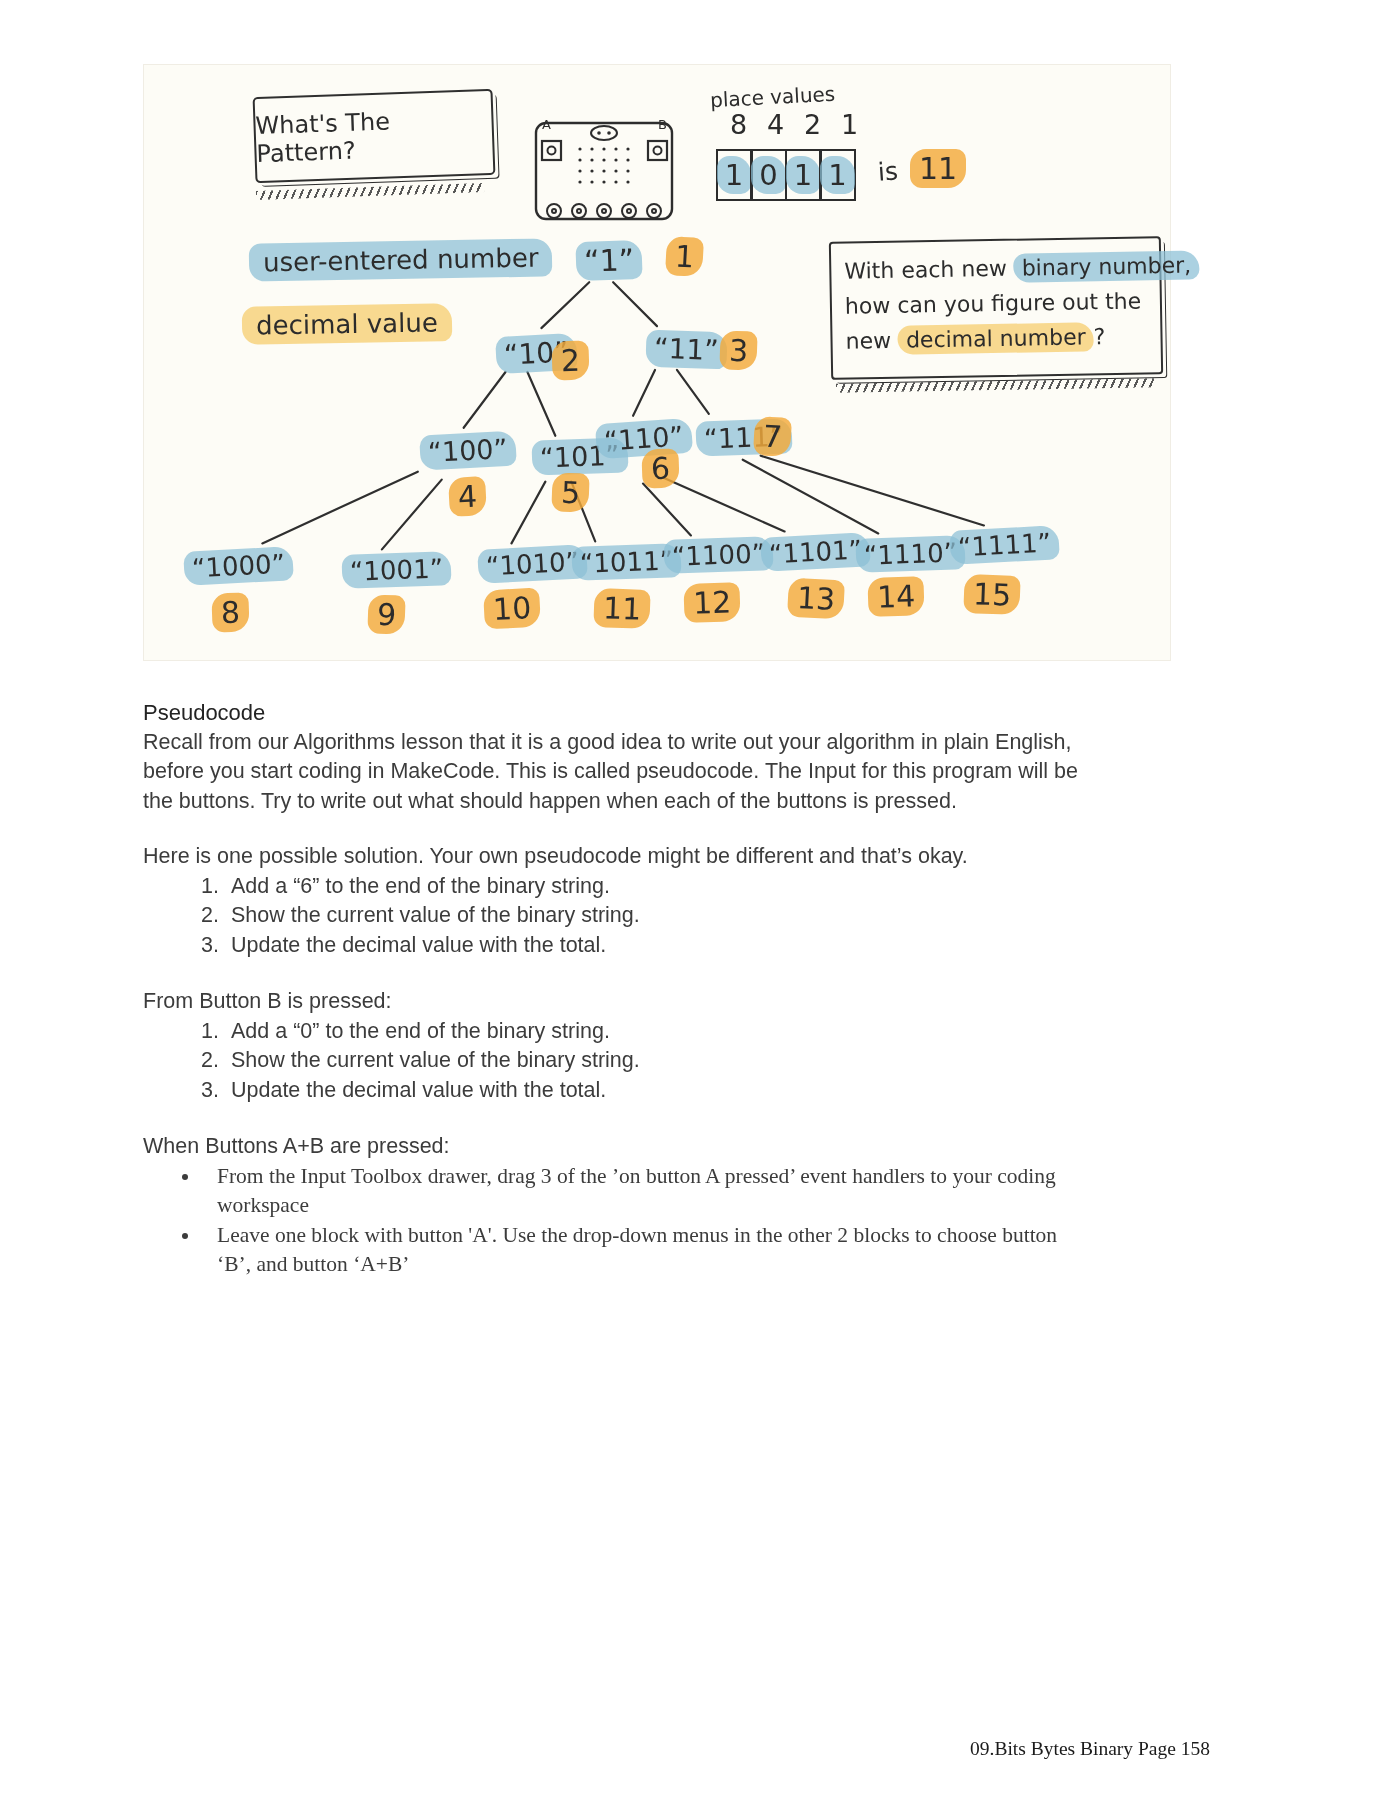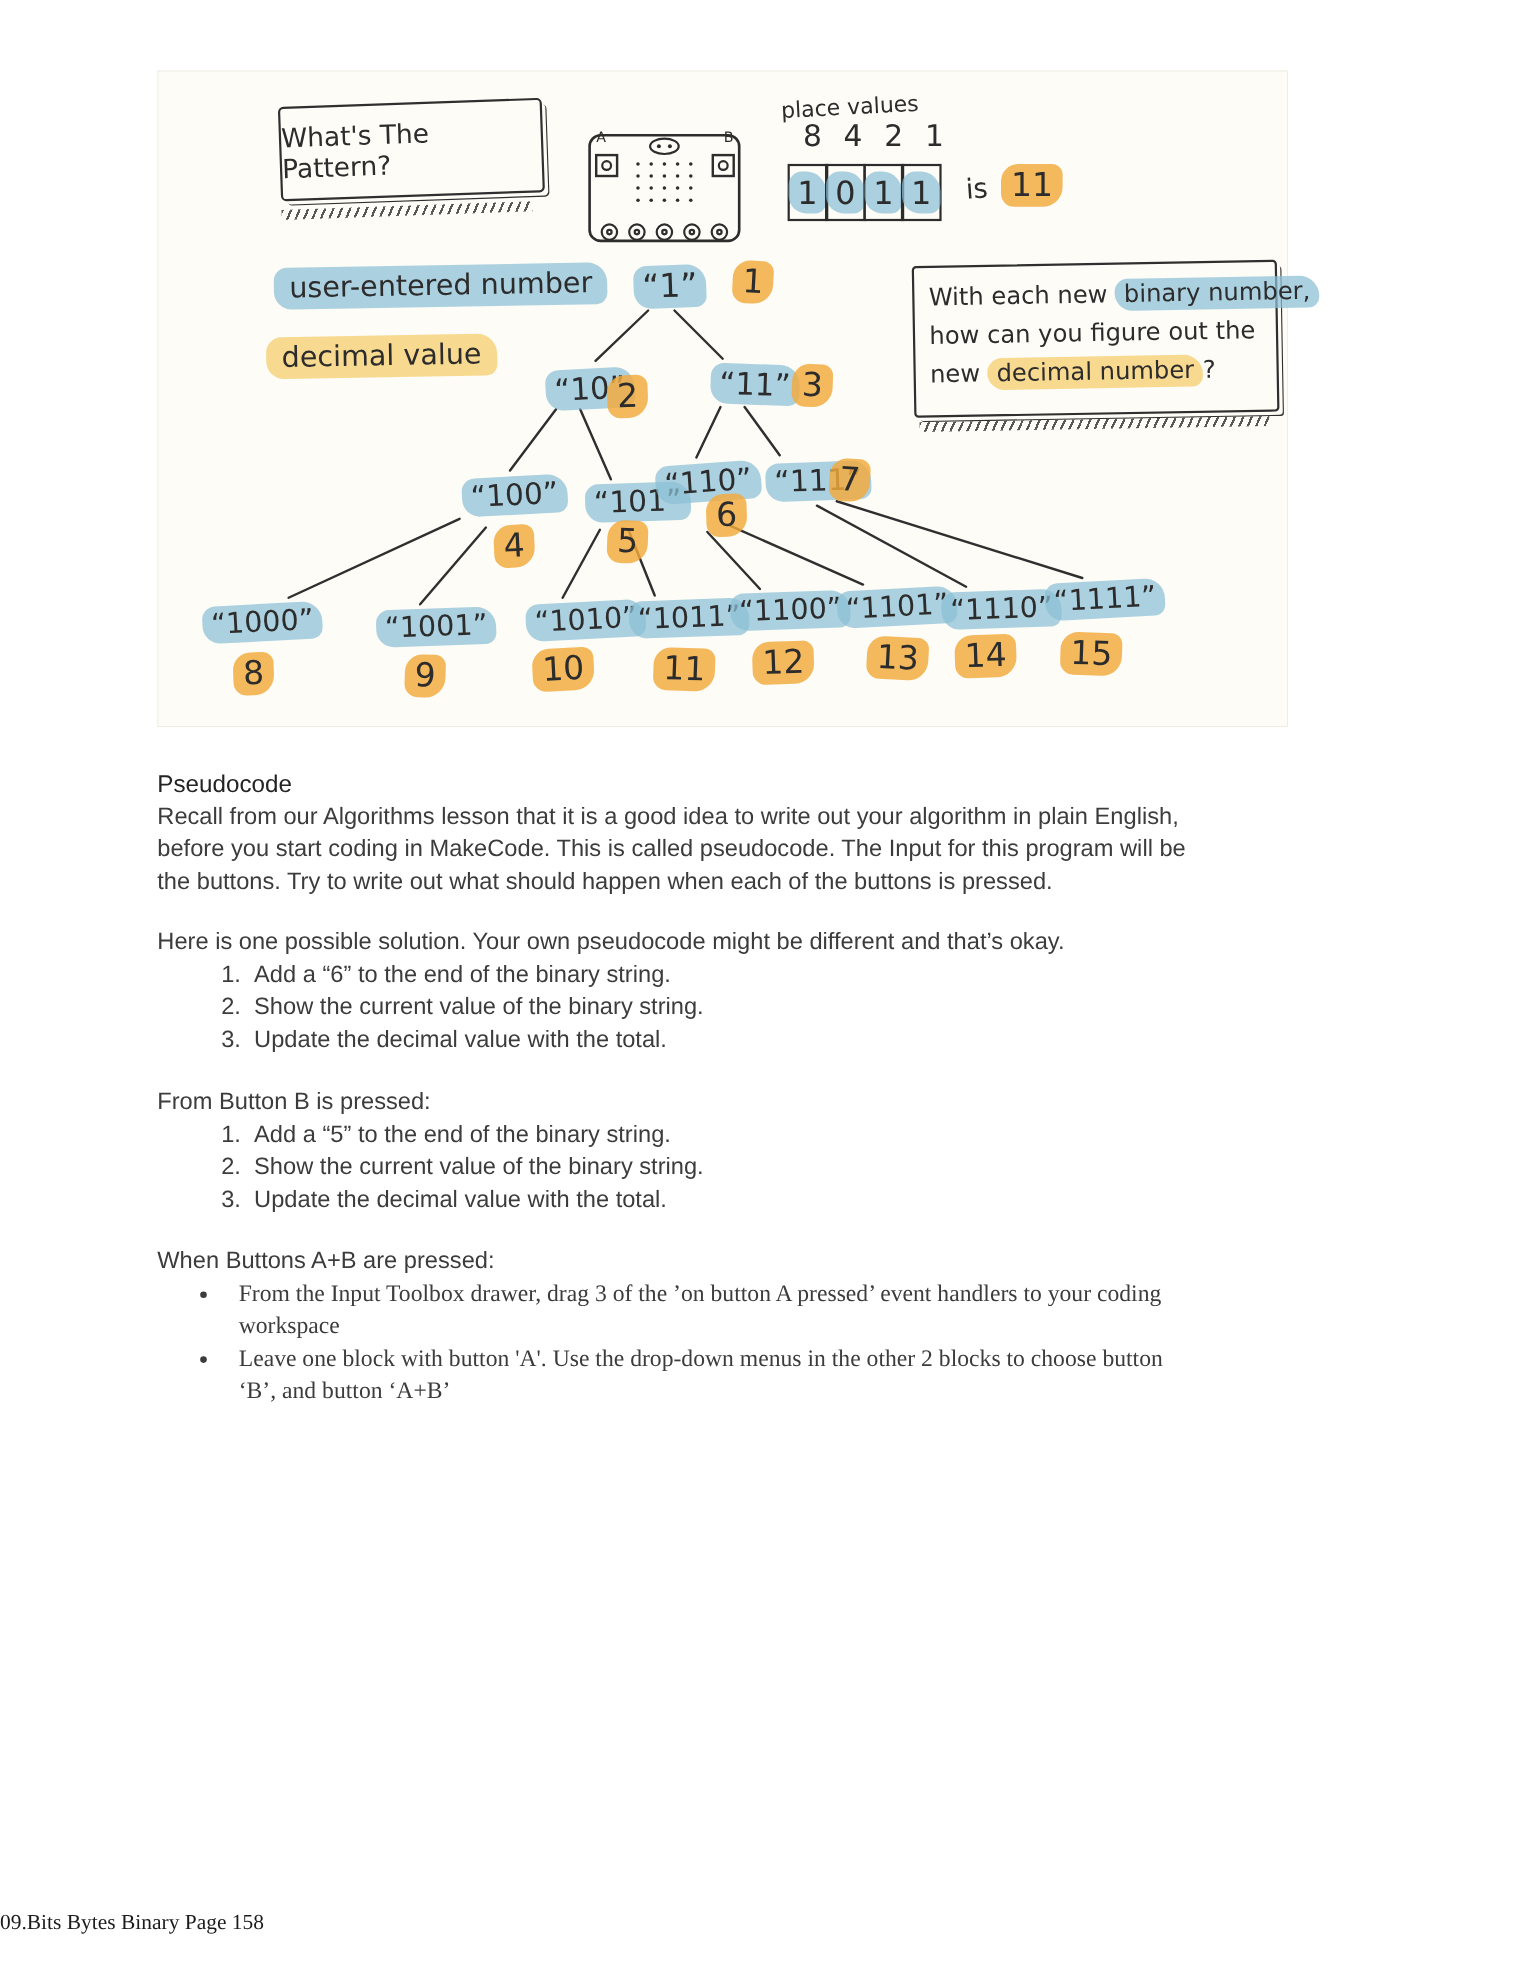--- a/index.html
+++ b/index.html
@@ -74,21 +74,21 @@
   .content .h { font-weight:normal; color:#232323; font-size:22px; }
   .content p.gap { margin-top:26px; }
   .content ol { list-style:decimal; padding-left:82px; margin:0; }
   .content ol li { padding-left:6px; }
   .content ul { list-style:disc; padding-left:58px; margin:0; }
   .content ul li { padding-left:16px;font-family:Liberation Serif, serif; }
   .content .sec { margin-top:27px; }
 
   .footer {
     position:absolute; left:0; top:1738px; width:1210px;
-    text-align:left;
+    text-align:right;
     font-family:"Liberation Serif", serif;
     font-size:19.5px; color:#1b1b1b;
   }
 </style>
 </head>
 <body>
 
 <div class="figure">
 
   <svg class="edges" viewBox="0 0 1028 597">
@@ -233,21 +233,21 @@
   <p class="gap">Here is one possible solution. Your own pseudocode might be different and that’s okay.</p>
 
   <ol>
     <li><span>Add a “6” to the end of the binary string.</span></li>
     <li><span>Show the current value of the binary string.</span></li>
     <li><span>Update the decimal value with the total.</span></li>
   </ol>
 
   <p class="sec">From Button B is pressed:</p>
   <ol>
-    <li><span>Add a “5” to the end of the binary string.</span></li>
+    <li><span>Add a “0” to the end of the binary string.</span></li>
     <li><span>Show the current value of the binary string.</span></li>
     <li><span>Update the decimal value with the total.</span></li>
   </ol>
 
   <p class="sec">When Buttons A+B are pressed:</p>
 
   <ul>
     <li><span>From the Input Toolbox drawer, drag 3 of the ’on button A pressed’ event handlers to your coding workspace</span></li>
     <li><span>Leave one block with button 'A'. Use the drop-down menus in the other 2 blocks to choose button ‘B’, and button ‘A+B’</span></li>
   </ul>

